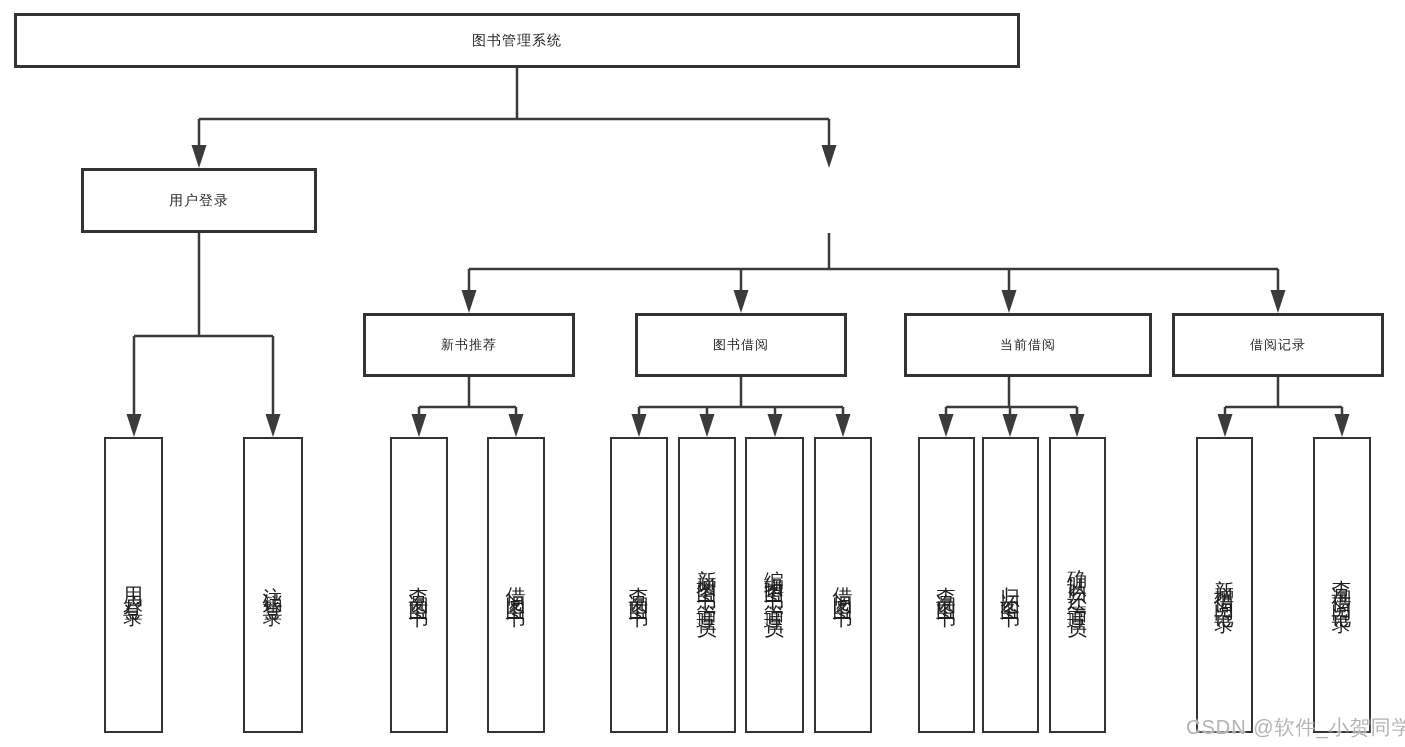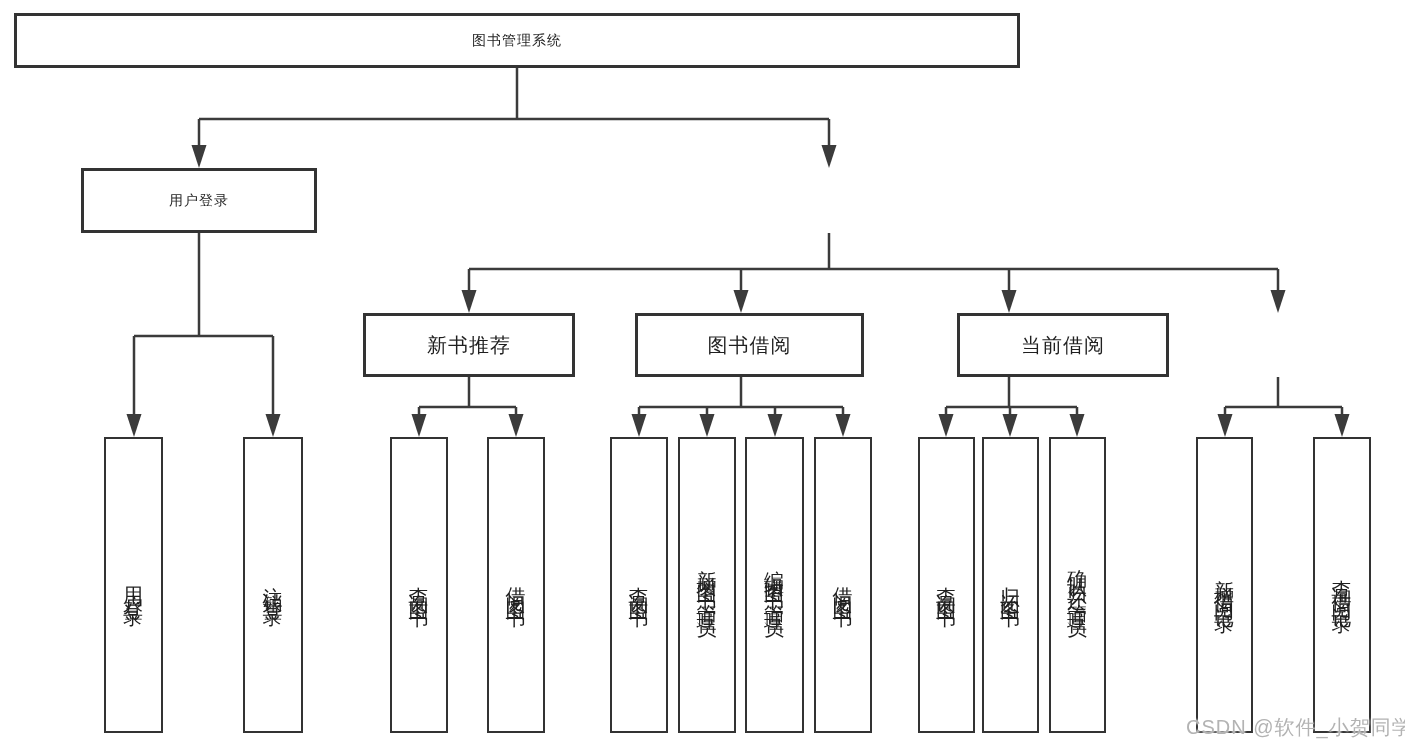--- a/index.html
+++ b/index.html
@@ -8,21 +8,21 @@
     font-family:"Liberation Sans","DejaVu Sans",sans-serif;color:#1f1f1f;
   }
   #connectors{position:absolute;left:0;top:0;z-index:1;}
   .node{
     position:absolute;box-sizing:border-box;background:#ffffff;border:3px solid #333333;
     display:flex;align-items:center;justify-content:center;z-index:2;
     font-size:14px;letter-spacing:1px;white-space:nowrap;
   }
   .root{left:14px;top:13px;width:1006px;height:55px;}
   .lv2{top:168px;height:65px;}
-  .lv3{top:313px;height:64px;font-size:20px;}
+  .lv3{top:313px;height:64px;font-size:13px;}
   .leaf{
     position:absolute;box-sizing:border-box;background:#ffffff;border:2.5px solid #333333;
     top:437px;height:296px;display:flex;align-items:center;justify-content:center;z-index:2;
   }
   .leaf span{
     writing-mode:vertical-rl;text-orientation:mixed;
     font-size:20px;letter-spacing:7px;line-height:1;white-space:nowrap;
   }
   #watermark{
     position:absolute;left:1186px;top:714px;z-index:5;
@@ -94,25 +94,28 @@
     <span>图书管理系统</span>
   </div>
 
   <div class="node lv2" style="left:81px;width:236px;">
     <span>用户登录</span>
   </div>
 
   <div class="node lv3" style="left:363px;width:212px;">
     <span>新书推荐</span>
   </div>
-  <div class="node lv3" style="left:635px;width:229px;">
+  <div class="node lv3" style="left:635px;width:212px;">
     <span>图书借阅</span>
   </div>
-  <div class="node lv3" style="left:957px;width:212px;">
+  <div class="node lv3" style="left:904px;width:248px;">
     <span>当前借阅</span>
+  </div>
+  <div class="node lv3" style="left:1172px;width:212px;">
+    <span>借阅记录</span>
   </div>
 
   <div class="leaf" style="left:104px;width:59px;">
     <span>用户登录</span>
   </div>
   <div class="leaf" style="left:243px;width:60px;">
     <span>注销登录</span>
   </div>
 
   <div class="leaf" style="left:390px;width:58px;">

